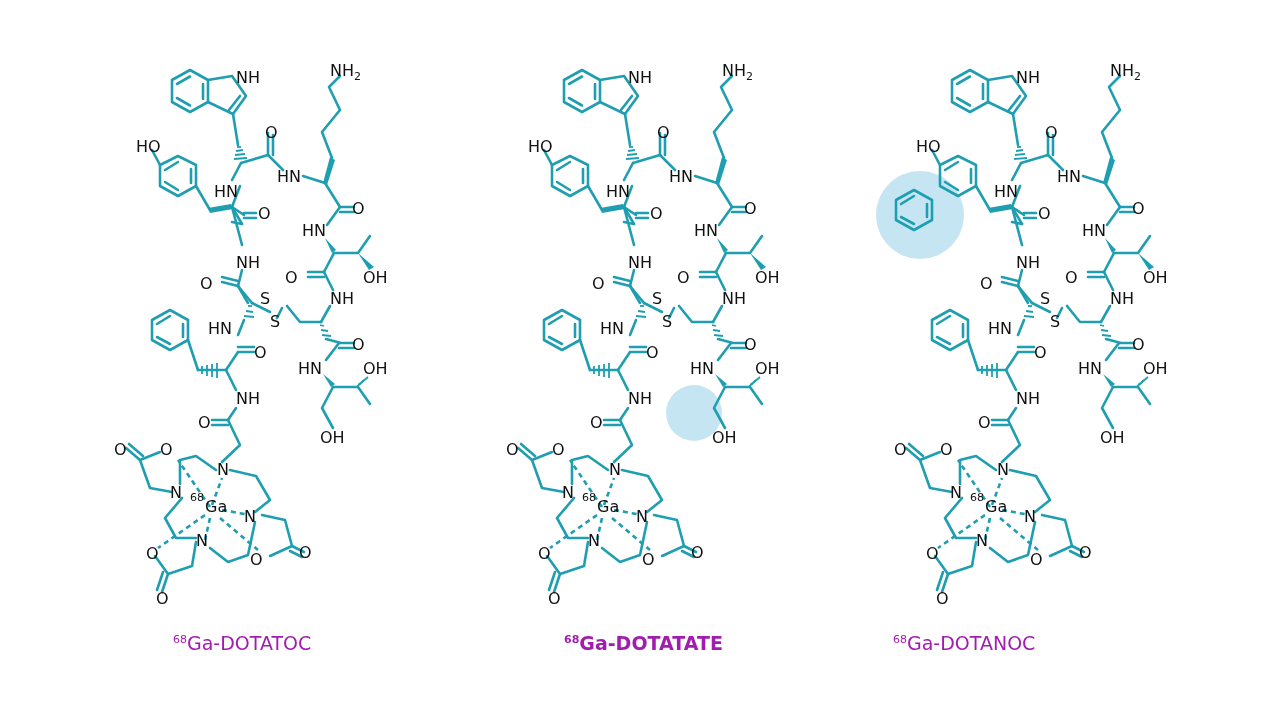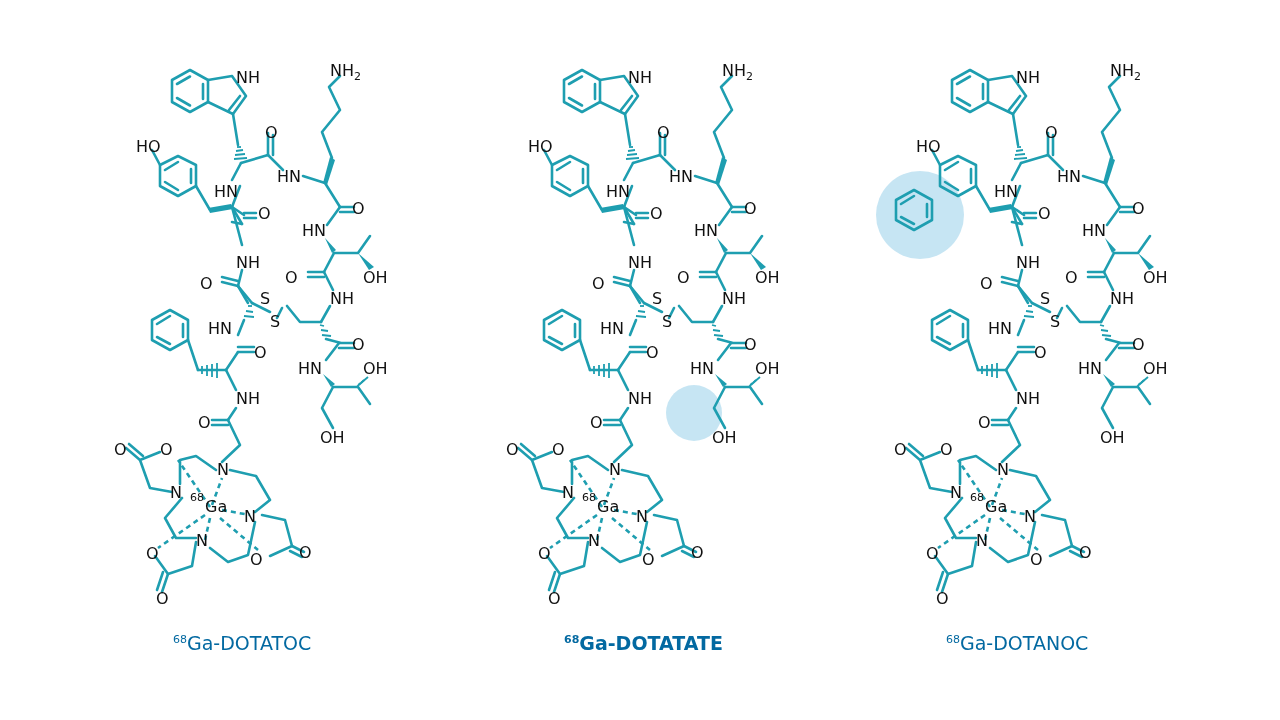--- a/index.html
+++ b/index.html
@@ -6,21 +6,21 @@
   body { width: 1280px; height: 720px; position: relative; overflow: hidden; font-family: "DejaVu Sans", sans-serif; }
   .stage { position: absolute; left: 0; top: 0; width: 1280px; height: 720px; }
   .bond { stroke: #1e9eb0; stroke-width: 2.6; fill: none; stroke-linecap: round; stroke-linejoin: round; }
   .dash { stroke: #1e9eb0; stroke-width: 2.6; fill: none; stroke-dasharray: 5 4; }
   .wedge { fill: #1e9eb0; stroke: none; }
   .hash { stroke: #1e9eb0; stroke-width: 1.8; }
   .atom { font-family: "DejaVu Sans", sans-serif; font-size: 16px; fill: #111111; }
   .atom-sub { font-size: 11px; }
   .atom-sup { font-size: 11px; }
   .highlight { fill: #c3e4f2; opacity: 0.95; }
-  .caption { position: absolute; top: 632px; font-family: "DejaVu Sans", sans-serif; font-size: 19px; color: #0369a1; white-space: nowrap; }
+  .caption { position: absolute; top: 632px; font-family: "DejaVu Sans", sans-serif; font-size: 19px; color: #a21caf; white-space: nowrap; }
   .caption sup { font-size: 11px; vertical-align: 7px; }
 </style>
 </head>
 <body>
 
 <svg class="stage" viewBox="0 0 1280 720" xmlns="http://www.w3.org/2000/svg">
   <defs>
 
     <g id="skeleton">
 
@@ -201,15 +201,15 @@
     <use href="#atoms"></use>
   </g>
 </svg>
 
 <div class="caption" style="left:173px;">
   <sup>68</sup><span>Ga-DOTATOC</span>
 </div>
 <div class="caption" style="left:564px;font-weight:bold;">
   <sup>68</sup><span>Ga-DOTATATE</span>
 </div>
-<div class="caption" style="left:946px;text-align:center;">
+<div class="caption" style="left:893px;text-align:center;">
   <sup>68</sup><span>Ga-DOTANOC</span>
 </div>
 
 </body></html>

